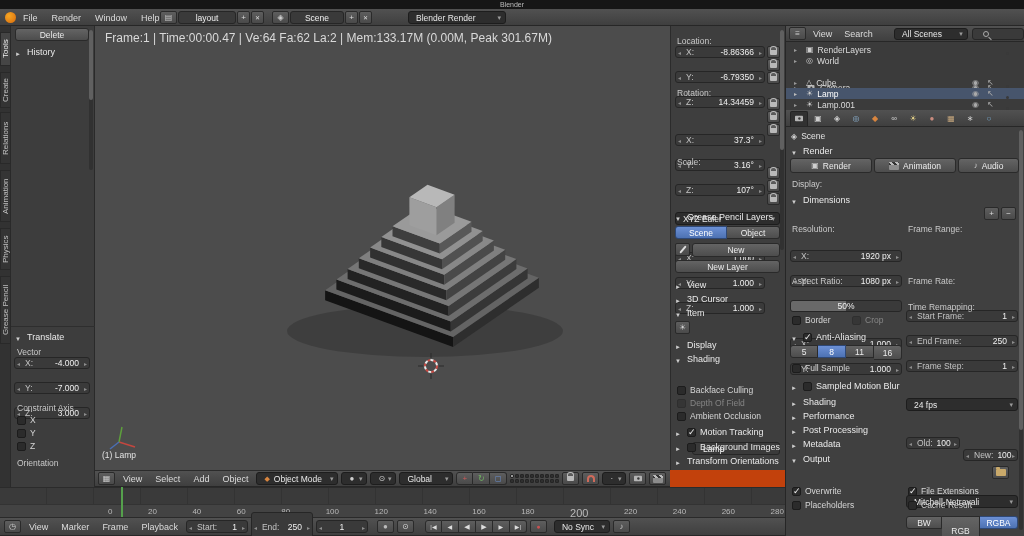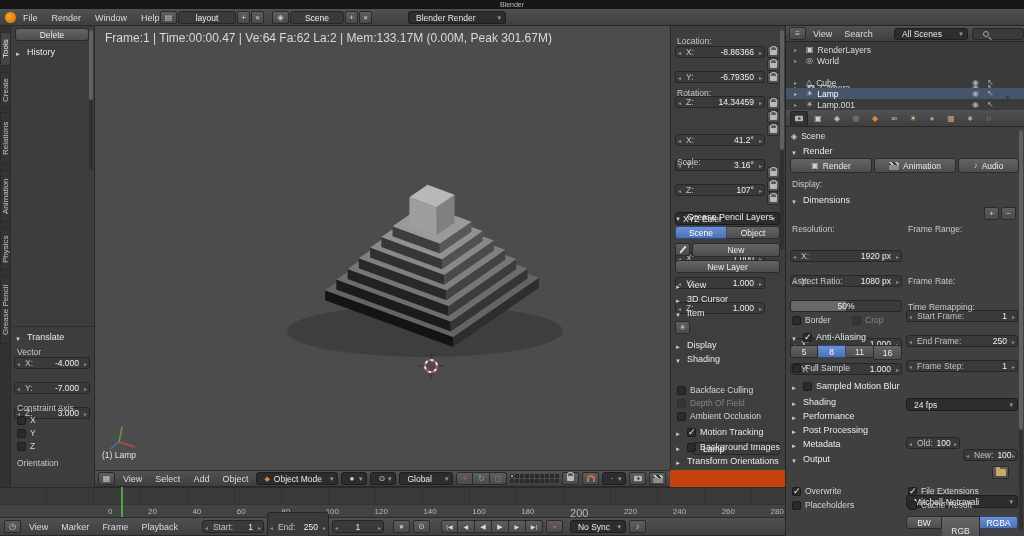--- a/index.html
+++ b/index.html
@@ -305,21 +305,21 @@
     <div class="abs field stp" style="left:4px;top:46px;width:90px;height:12px">
         <span class="lab">Z:</span>
         <span>14.34459</span>
       </div>
     <div class="abs icobtn" style="left:96px;top:46px;width:13px;height:12px">
         <span class="lock"></span>
       </div>
     <span class="abs lab9" style="left:6px;top:62px">Rotation:</span>
     <div class="abs field stp" style="left:4px;top:72px;width:90px;height:12px">
         <span class="lab">X:</span>
-        <span>41.2°</span>
+        <span>37.3°</span>
       </div>
     <div class="abs icobtn" style="left:96px;top:72px;width:13px;height:12px">
         <span class="lock"></span>
       </div>
     <div class="abs field stp" style="left:4px;top:85px;width:90px;height:12px">
         <span class="lab">Y:</span>
         <span>3.16°</span>
       </div>
     <div class="abs icobtn" style="left:96px;top:85px;width:13px;height:12px">
         <span class="lock"></span>
@@ -734,21 +734,21 @@
   <div class="abs" style="left:121px;top:487px;width:2px;height:30px;background:#55a04c"></div>
   <div class="abs hdrbar" style="left:0;top:517px;width:785px;height:19px;border-top:1px solid #2a2a2a">
     <div class="flexrow" style="padding-left:4px;gap:3px">
       <div class="icobtn">
           <span class="ico">◷</span>
         </div>
       <span class="menu" style="padding:0 5px">View</span>
       <span class="menu" style="padding:0 5px">Marker</span>
       <span class="menu" style="padding:0 5px">Frame</span>
       <span class="menu" style="padding:0 5px">Playback</span>
-      <div class="field stp" style="width:62px;height:13px;margin-left:16px">
+      <div class="field stp" style="width:62px;height:13px;">
           <span class="lab">Start:</span>
           <span>1</span>
         </div>
       <div class="field stp" style="width:62px;height:29px">
           <span class="lab">End:</span>
           <span>250</span>
         </div>
       <div class="field stp" style="width:52px;height:13px;justify-content:center">
           <span>1</span>
         </div>

